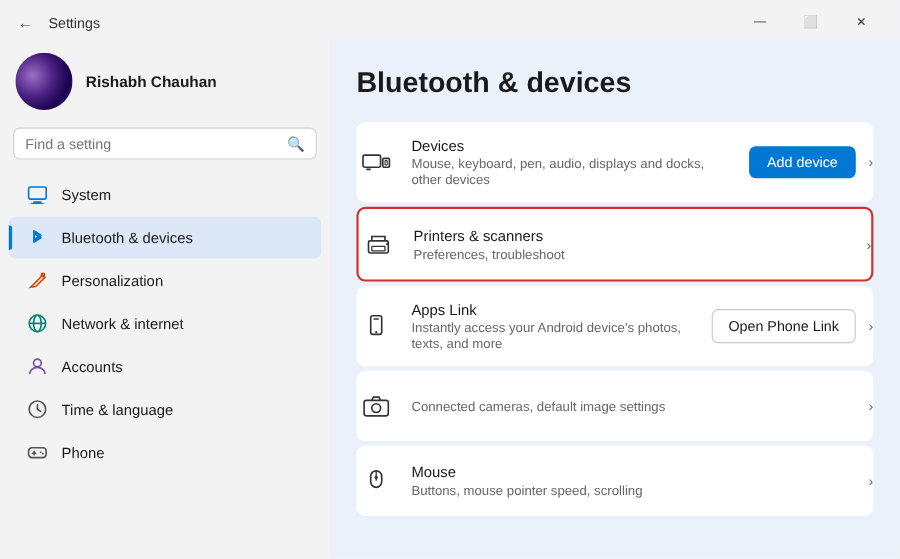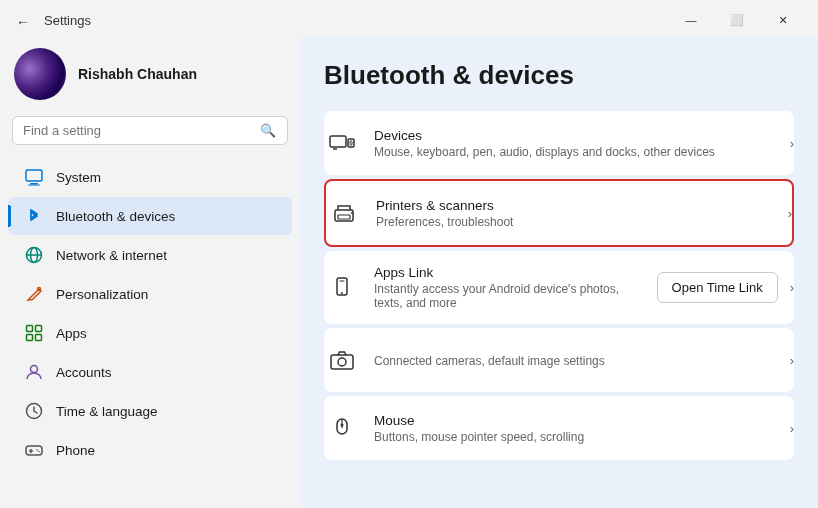--- a/index.html
+++ b/index.html
@@ -307,51 +307,40 @@
       <div class="nav-item active">
         <div class="nav-icon blue">
           <svg class="icon-svg" viewBox="0 0 20 20" fill="none">
             <path d="M7 6l6 4-6 4V4l6 4-6 4" stroke="#0078d4" stroke-width="1.8" stroke-linejoin="round"></path>
           </svg>
         </div>
         <span>Bluetooth &amp; devices</span>
       </div>
 
       <div class="nav-item">
+        <div class="nav-icon orange">
+          <svg class="icon-svg" viewBox="0 0 20 20" fill="none">
+            <path d="M4 16l2.5-2.5 8.5-8.5 2 2-8.5 8.5L4 16z" stroke="#ca5010" stroke-width="1.5"></path>
+            <circle cx="15" cy="5" r="1.5" stroke="#ca5010" stroke-width="1.5"></circle>
+          </svg>
+        </div>
+        <span>Personalization</span>
+      </div>
+
+      <div class="nav-item">
         <div class="nav-icon teal">
           <svg class="icon-svg" viewBox="0 0 20 20" fill="none">
             <circle cx="10" cy="10" r="7.5" stroke="#008575" stroke-width="1.5"></circle>
             <ellipse cx="10" cy="10" rx="3.5" ry="7.5" stroke="#008575" stroke-width="1.5"></ellipse>
             <line x1="2.5" y1="10" x2="17.5" y2="10" stroke="#008575" stroke-width="1.5"></line>
           </svg>
         </div>
         <span>Network &amp; internet</span>
       </div>
 
-      <div class="nav-item">
-        <div class="nav-icon orange">
-          <svg class="icon-svg" viewBox="0 0 20 20" fill="none">
-            <path d="M4 16l2.5-2.5 8.5-8.5 2 2-8.5 8.5L4 16z" stroke="#ca5010" stroke-width="1.5"></path>
-            <circle cx="15" cy="5" r="1.5" stroke="#ca5010" stroke-width="1.5"></circle>
-          </svg>
-        </div>
-        <span>Personalization</span>
-      </div>
-
-      <div class="nav-item">
-        <div class="nav-icon green">
-          <svg class="icon-svg" viewBox="0 0 20 20" fill="none">
-            <rect x="2.5" y="2.5" width="6" height="6" rx="1" stroke="#107c10" stroke-width="1.5"></rect>
-            <rect x="11.5" y="2.5" width="6" height="6" rx="1" stroke="#107c10" stroke-width="1.5"></rect>
-            <rect x="2.5" y="11.5" width="6" height="6" rx="1" stroke="#107c10" stroke-width="1.5"></rect>
-            <rect x="11.5" y="11.5" width="6" height="6" rx="1" stroke="#107c10" stroke-width="1.5"></rect>
-          </svg>
-        </div>
-        <span>Apps</span>
-      </div>
 
       <div class="nav-item">
         <div class="nav-icon purple">
           <svg class="icon-svg" viewBox="0 0 20 20" fill="none">
             <circle cx="10" cy="7" r="3.5" stroke="#744da9" stroke-width="1.5"></circle>
             <path d="M3 17c0-3.314 3.134-6 7-6s7 2.686 7 6" stroke="#744da9" stroke-width="1.5"></path>
           </svg>
         </div>
         <span>Accounts</span>
       </div>
@@ -393,20 +382,21 @@
             <rect x="20" y="10" width="6" height="8" rx="1" stroke="#333" stroke-width="1.5"></rect>
             <line x1="5" y1="20" x2="9" y2="20" stroke="#333" stroke-width="1.5"></line>
             <rect x="22" y="12" width="2" height="4" rx="0.5" stroke="#333" stroke-width="1"></rect>
           </svg>
         </div>
         <div class="item-text">
           <div class="item-title">Devices</div>
           <div class="item-subtitle">Mouse, keyboard, pen, audio, displays and docks, other devices</div>
         </div>
         <div class="item-action">
+          <button class="add-device-btn">Add device</button>
           <span class="chevron">›</span>
         </div>
       </div>
 
       <div class="settings-item highlighted">
         <div class="item-icon">
           <svg width="28" height="28" viewBox="0 0 28 28" fill="none">
             <rect x="5" y="11" width="18" height="11" rx="1.5" stroke="#333" stroke-width="1.5"></rect>
             <path d="M8 11V7h12v4" stroke="#333" stroke-width="1.5"></path>
             <rect x="8" y="16" width="12" height="4" rx="0.5" stroke="#333" stroke-width="1.2"></rect>
@@ -428,21 +418,21 @@
             <rect x="9" y="4" width="10" height="17" rx="2" stroke="#333" stroke-width="1.5"></rect>
             <circle cx="14" cy="19" r="1" fill="#333"></circle>
             <line x1="12" y1="7" x2="16" y2="7" stroke="#333" stroke-width="1.2" stroke-linecap="round"></line>
           </svg>
         </div>
         <div class="item-text">
           <div class="item-title">Apps Link</div>
           <div class="item-subtitle">Instantly access your Android device's photos, texts, and more</div>
         </div>
         <div class="item-action">
-          <button class="open-phone-btn">Open Time Link</button>
+          <button class="open-phone-btn">Open Phone Link</button>
           <span class="chevron">›</span>
         </div>
       </div>
 
       <div class="settings-item">
         <div class="item-icon">
           <svg width="28" height="28" viewBox="0 0 28 28" fill="none">
             <rect x="3" y="9" width="22" height="14" rx="2" stroke="#333" stroke-width="1.5"></rect>
             <circle cx="14" cy="16" r="4" stroke="#333" stroke-width="1.5"></circle>
             <path d="M10 9l1.5-3h5L18 9" stroke="#333" stroke-width="1.5"></path>

